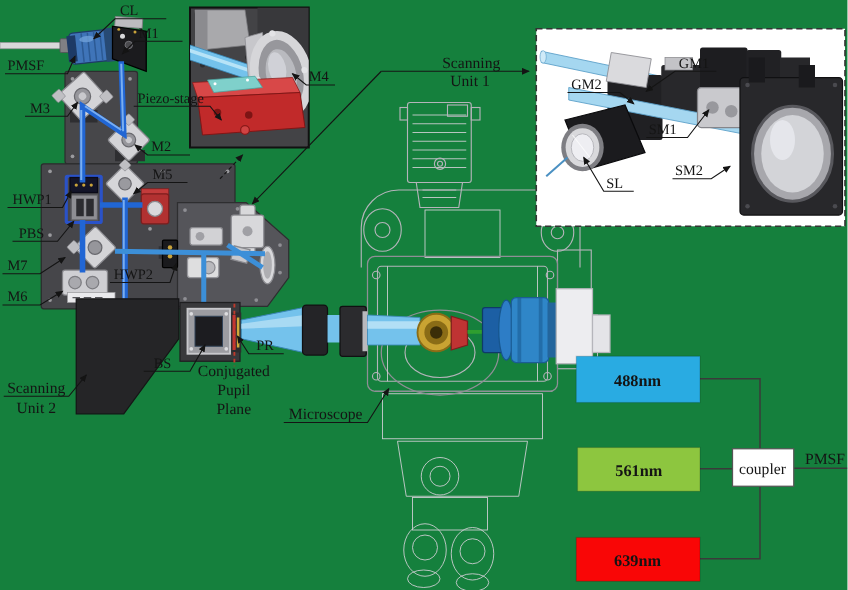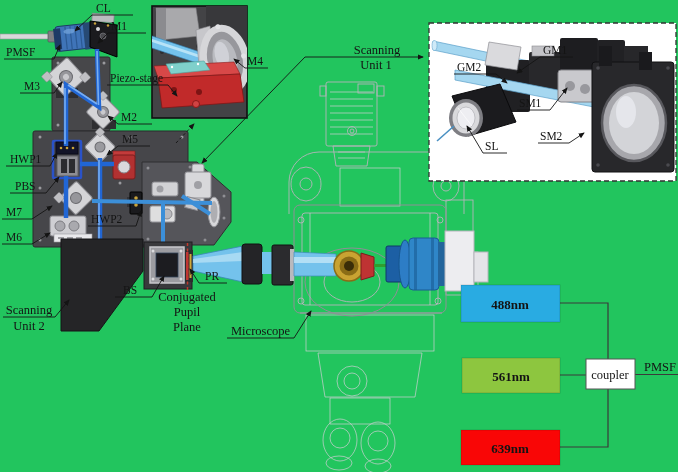--- a/index.html
+++ b/index.html
@@ -1,16 +1,16 @@
 <!DOCTYPE html>
 <html style="--beam-main: #2166d4; --beam-core: #79aef0; --beam-sub: #3c8fd8; --beam-light: #74c2ec; --beam-pale: #a5d7f0; --dash-red: #c0392b;"><head>
 <meta charset="utf-8">
 <style>
   html,body{margin:0;padding:0;background:#ffffff;}
-  #canvas{position:relative;width:678px;height:472px;background:#22c55e;overflow:hidden;}
+  #canvas{position:relative;width:678px;height:472px;background:#15803d;overflow:hidden;}
   svg{display:block;}
   text{font-family:"Liberation Serif","DejaVu Serif",serif;fill:#141414;}
   .lbl{font-size:11.5px;}
   .lbl2{font-size:12.5px;}
   .laser-lbl{font-size:13px;font-weight:bold;}
   .box-lbl{font-size:12.5px;}
   .leader{stroke:#141414;stroke-width:0.9;fill:none;}
   .beam-main{stroke:var(--beam-main,#2166d4);stroke-width:4.5;fill:none;}
   .beam-core{stroke:var(--beam-core,#79aef0);stroke-width:1.6;fill:none;}
   .beam-sub{stroke:var(--beam-sub,#3c8fd8);stroke-width:4;fill:none;}

